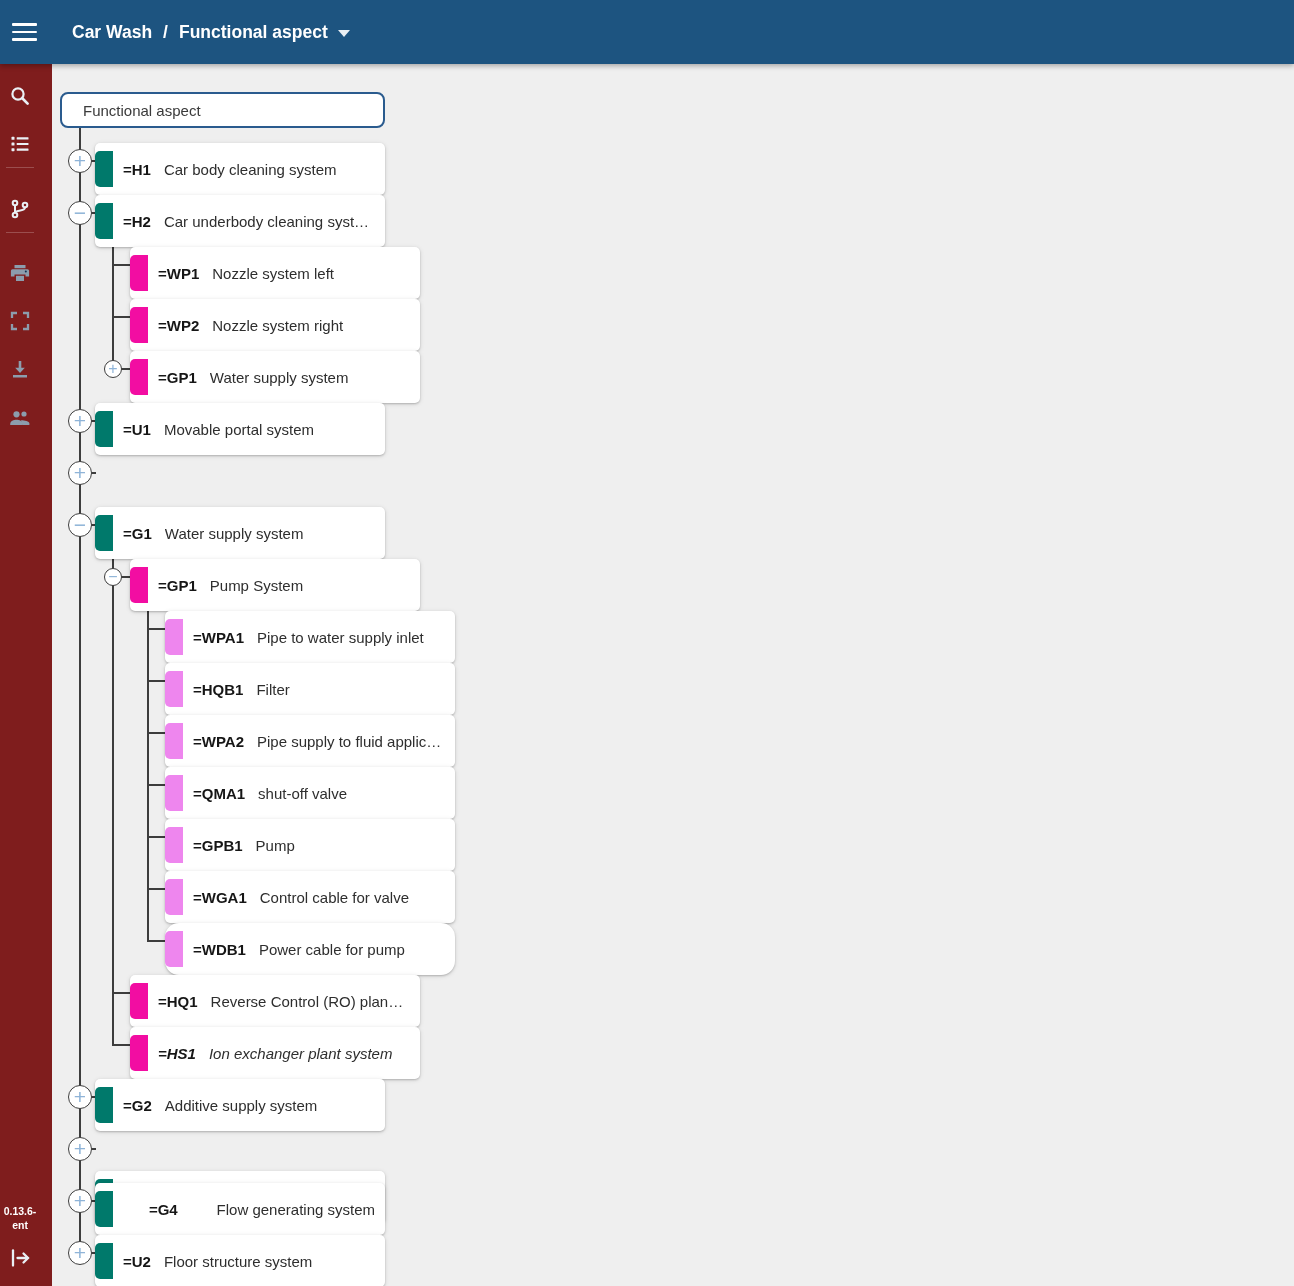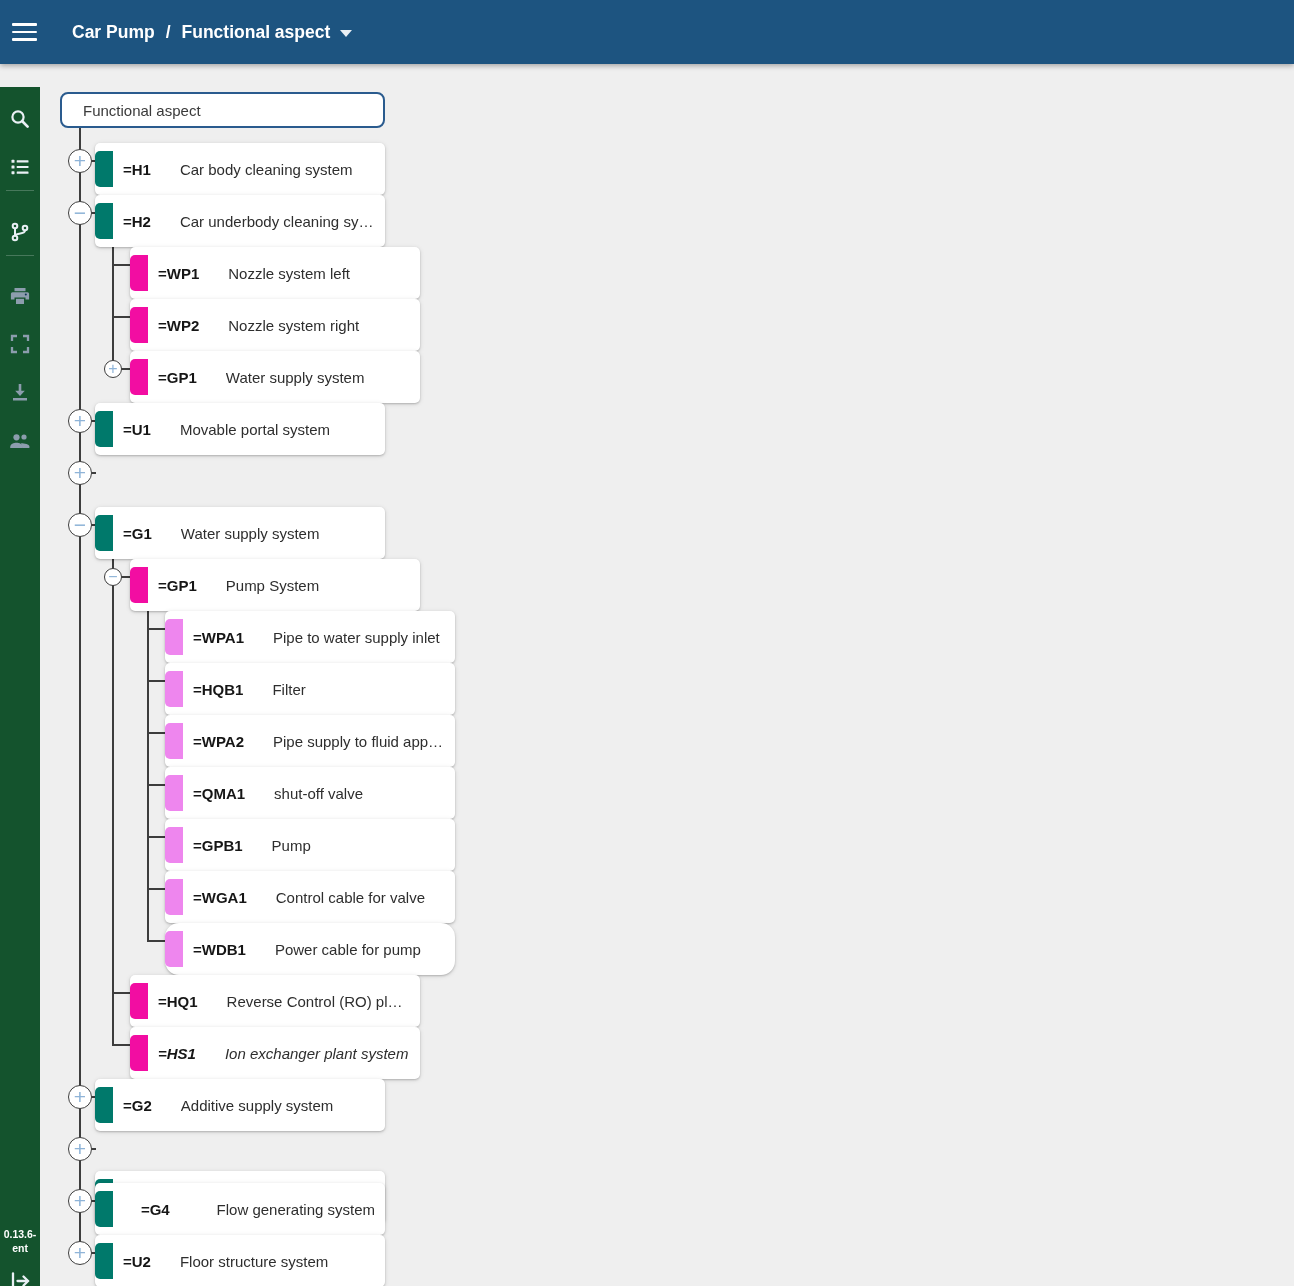--- a/index.html
+++ b/index.html
@@ -15,21 +15,21 @@
                display:flex; flex-direction:column; justify-content:space-between; padding:2px 0; }
   .hamburger span { display:block; height:2.6px; width:25px; background:#FFFFFF; border-radius:1px; }
   .breadcrumb { position:absolute; left:72px; top:0; height:64px; display:flex; align-items:center;
                 color:#FFFFFF; font-size:17.5px; font-weight:bold; }
   .breadcrumb .sep { margin:0 11px; font-weight:bold; }
   .crumb { cursor:pointer; }
   .caret { width:0; height:0; border-left:6px solid transparent; border-right:6px solid transparent;
            border-top:7px solid #E9EFF4; margin-left:10px; margin-top:3px; }
 
   
-  .sidebar { position:absolute; left:0; top:64px; bottom:0; width:40px; background:#14532d; z-index:20;margin-top:23px; }
+  .sidebar { position:absolute; left:0; top:64px; bottom:0; width:52px; background:#7f1d1d; z-index:20; }
   .side-icon { position:absolute; left:8px; width:24px; height:24px; cursor:pointer; }
   .side-icon svg { width:24px; height:24px; display:block; }
   .bright { color:#EAF0F5; }
   .dim { color:#8C9DAD; }
   .side-divider { position:absolute; left:6px; width:28px; height:1px; background:rgba(255,255,255,0.22); }
   .version { position:absolute; top:1140px; left:0; width:40px; text-align:center; color:#FFFFFF;
              font-size:10.5px; font-weight:bold; line-height:14px; }
 
   
   .tree { position:absolute; inset:0; z-index:1; }
@@ -44,36 +44,36 @@
             padding-bottom:1px; }
   .toggle.small { width:18px; height:18px; font-size:16px; }
   .node { position:absolute; width:290px; height:52px; background:#FFFFFF; border-radius:5px;
           box-shadow:0 1px 2px rgba(0,0,0,0.2), 0 1px 5px rgba(0,0,0,0.12);
           display:flex; align-items:center; cursor:pointer; z-index:2; }
   .node .tag { width:18px; height:36px; border-radius:5px 0 0 5px; flex:0 0 auto; }
   .node.teal    .tag { background:#00796B; }
   .node.magenta .tag { background:#F20DA2; }
   .node.pink    .tag { background:#EE86EE; }
   .node .code { font-weight:bold; font-size:15px; color:#161616; margin-left:10px; white-space:nowrap; }
-  .node .desc { font-size:15px; color:#2E2E2E; margin-left:29px; white-space:nowrap; overflow:hidden;
+  .node .desc { font-size:15px; color:#2E2E2E; margin-left:13px; white-space:nowrap; overflow:hidden;
                 text-overflow:ellipsis; padding-right:10px; }
 </style>
 </head>
 <body>
 
 <div class="stage">
 
   <header class="topbar">
     <div class="hamburger">
       <span></span>
         <span></span>
         <span></span>
     </div>
     <div class="breadcrumb">
-      <span class="crumb">Car Pump</span>
+      <span class="crumb">Car Wash</span>
       <span class="sep">/</span>
       <span class="crumb">Functional aspect</span>
       <span class="caret"></span>
     </div>
   </header>
 
   <nav class="sidebar">
     <div class="side-icon bright" style="top:20px;">
       <svg viewBox="0 0 24 24">
           <circle cx="10" cy="10" r="5.6" fill="none" stroke="currentColor" stroke-width="2.2"></circle>

